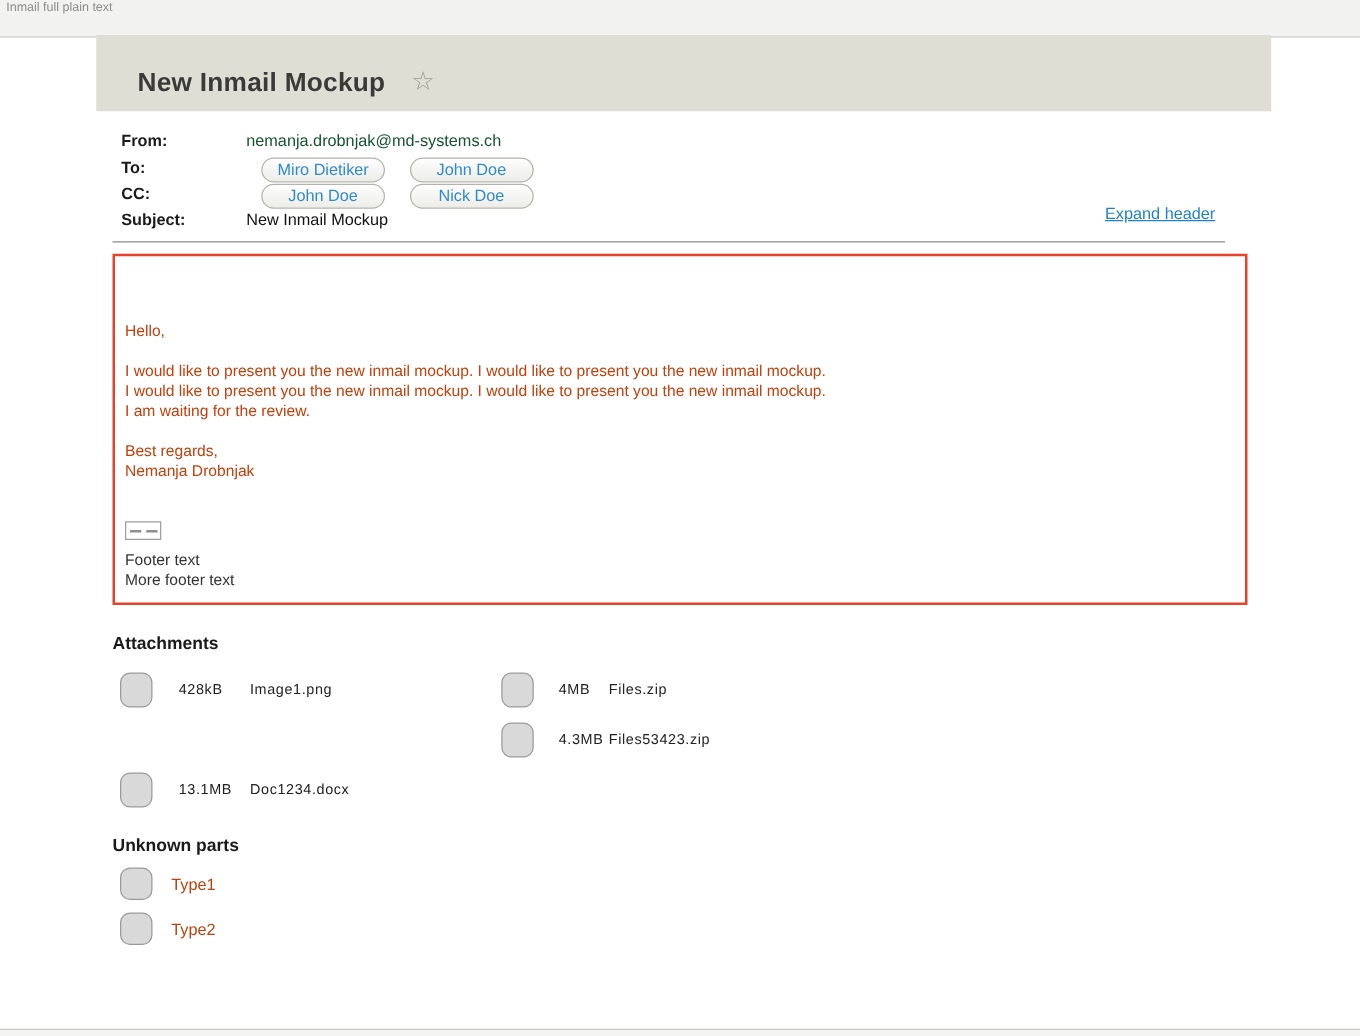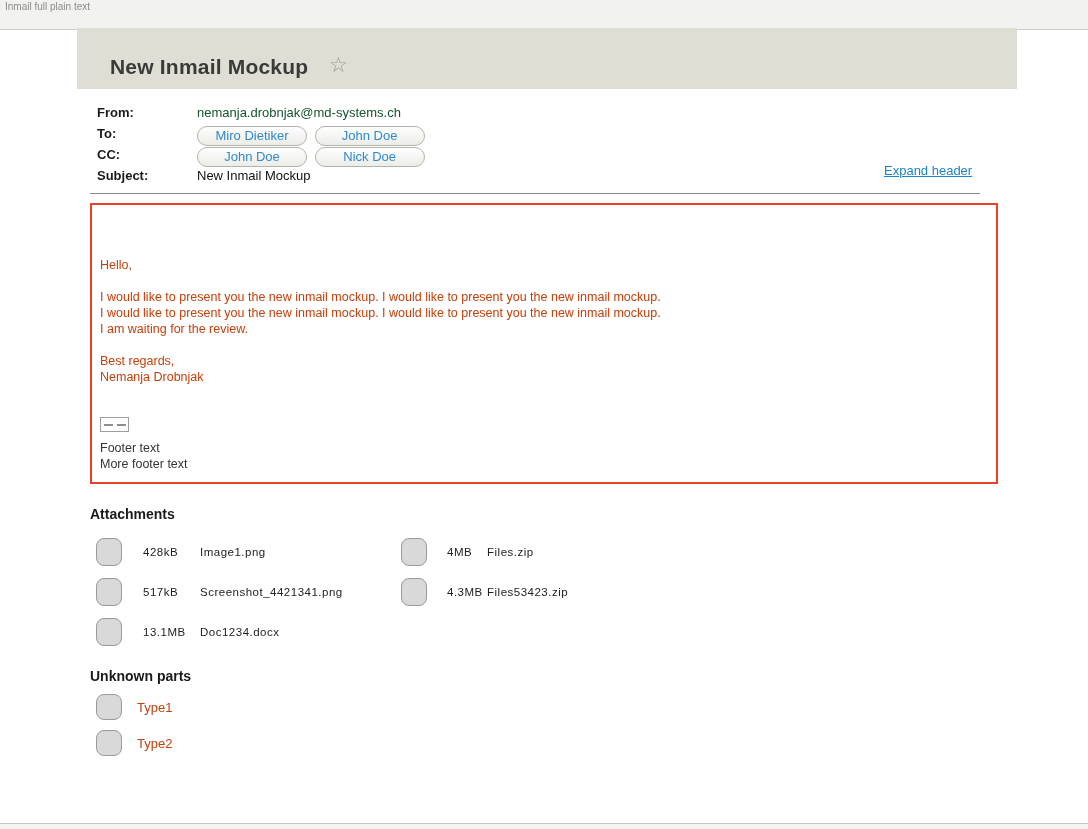--- a/index.html
+++ b/index.html
@@ -23,23 +23,23 @@
     color:#3a3a38; letter-spacing:.2px; }
   .star-icon { position:absolute; left:252px; top:25px; font-size:21px; color:#9c9c8e;
     font-weight:normal; cursor:pointer; }
 
   
   .fields { position:absolute; left:97px; top:102px; width:920px; font-size:13px; color:#111; }
   .field-row { position:relative; height:21px; }
   .field-label { position:absolute; left:0; top:3px; font-weight:bold; color:#1a1a1a; }
   .field-value { position:absolute; left:100px; top:3px; }
   .email-link { color:#14532d; text-decoration:none; cursor:pointer; }
-  .pill { display:inline-block; width:110px; height:20px; line-height:18px; text-align:center;
+  .pill { display:inline-block; width:99px; height:20px; line-height:18px; text-align:center;
     border:1px solid #b3b3ab; border-radius:10px; color:#2f8ace; font-size:13px;
-    background:linear-gradient(#fefefe,#ecece8); margin-right:4px; cursor:pointer; }
+    background:linear-gradient(#fefefe,#ecece8); margin-right:4px; cursor:pointer;margin-left:12px; }
   .subject-text { color:#111; }
   .expand-link { position:absolute; left:884px; top:163px; font-size:13px; color:#1e82c8;
     text-decoration:underline; cursor:pointer; }
   .header-divider { position:absolute; left:90px; top:193px; width:890px; height:0;
     border-top:1px solid #8a8a8a; }
 
   
   .body-box { position:absolute; left:90px; top:203px; width:908px; height:281px;
     border:2px solid #e8432a; background:#ffffff; }
   .format-buttons { position:absolute; top:8px; right:10px; }
@@ -137,25 +137,20 @@
 More footer text</div>
   </div>
 
   <div class="section-heading attachments-heading">Attachments</div>
 
   <div class="attach-item col-left" style="left:96px; top:538px; width:300px;">
     <span class="attach-icon"></span>
     <span class="attach-size">428kB</span>
     <span class="attach-name">Image1.png</span>
   </div>
-  <div class="attach-item col-left" style="left:96px; top:578px; width:300px;">
-    <span class="attach-icon"></span>
-    <span class="attach-size">517kB</span>
-    <span class="attach-name">Screenshot_4421341.png</span>
-  </div>
   <div class="attach-item col-left" style="left:96px; top:618px; width:300px;">
     <span class="attach-icon"></span>
     <span class="attach-size">13.1MB</span>
     <span class="attach-name">Doc1234.docx</span>
   </div>
 
   <div class="attach-item col-right" style="left:401px; top:538px; width:300px;">
     <span class="attach-icon"></span>
     <span class="attach-size">4MB</span>
     <span class="attach-name">Files.zip</span>

